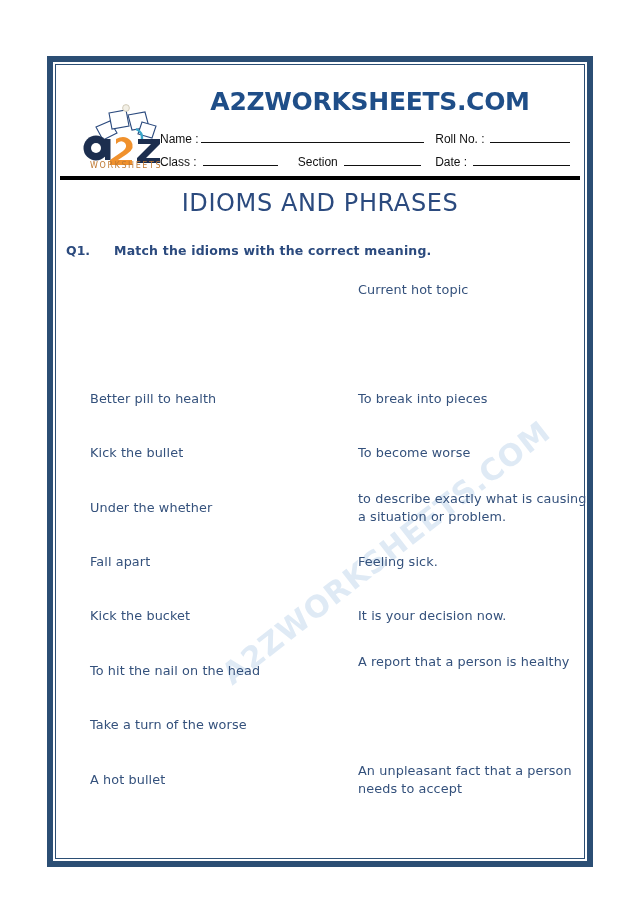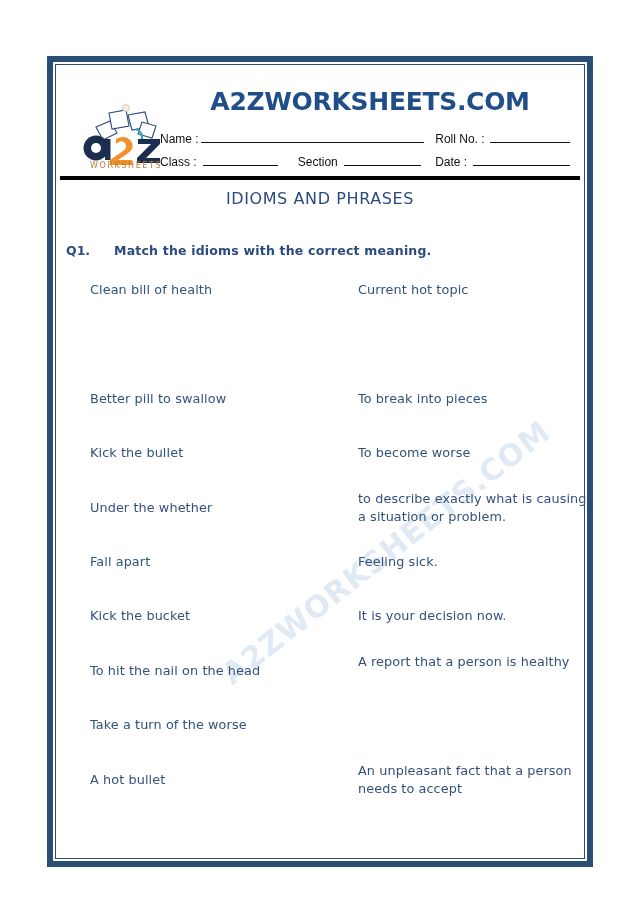--- a/index.html
+++ b/index.html
@@ -122,21 +122,21 @@
   .gap { display: inline-block; }
 
   
   #ws-title {
     position: absolute;
     left: 4px;
     right: 4px;
     top: 124px;
     text-align: center;
     font-family: "DejaVu Sans", sans-serif;
-    font-size: 16px;
+    font-size: 24px;
     letter-spacing: 0.6px;
     color: #2b4a7e;
     z-index: 4;
   }
 
   
   #question-line {
     position: absolute;
     left: 4px;
     top: 178px;
@@ -239,25 +239,24 @@
 
       <div id="ws-title">IDIOMS AND PHRASES</div>
 
       <div id="question-line">
         <span id="q-number">Q1.</span>
         <span id="q-text">Match the idioms with the correct meaning.</span>
       </div>
 
       <div id="match-area">
           <div class="match-row" style="top: 0px;">
-            <div class="col-left">Clean bill of health</div>
             <div class="col-right">Current hot topic</div>
           </div>
           <div class="match-row" style="top: 108.8px;">
-            <div class="col-left">Better pill to swallow</div>
+            <div class="col-left">Better pill to health</div>
             <div class="col-right">To break into pieces</div>
           </div>
           <div class="match-row" style="top: 163.2px;">
             <div class="col-left">Kick the bullet</div>
             <div class="col-right">To become worse</div>
           </div>
           <div class="match-row" style="top: 217.6px;">
             <div class="col-left">Under the whether</div>
             <div class="col-right two-line">to describe exactly what is causing a situation or problem.</div>
           </div>

